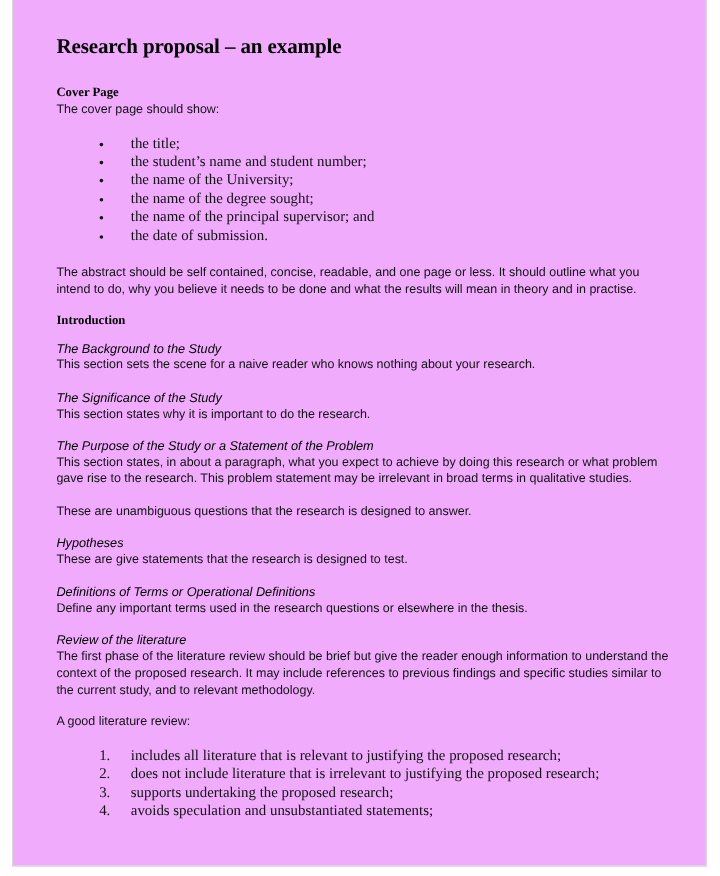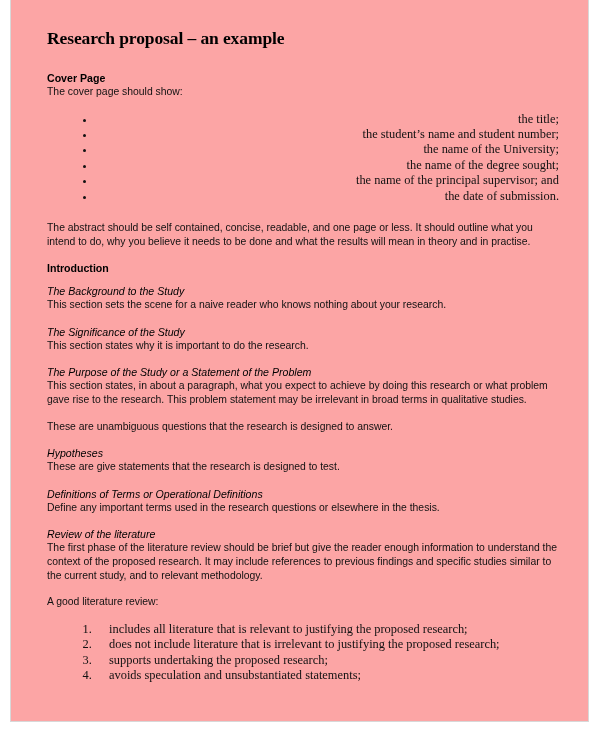--- a/index.html
+++ b/index.html
@@ -14,21 +14,21 @@
     font-family: "Liberation Sans", sans-serif;
     color: #000000;
   }
 
   #page {
     position: absolute;
     left: 10px;
     top: 0px;
     width: 579px;
     height: 722px;
-    background: #fca5a5;
+    background: #f0abfc;
     border-left: 1px solid #d8d8d8;
     border-right: 1px solid #d8d8d8;
     border-bottom: 1px solid #d8d8d8;
     box-sizing: border-box;
     overflow: hidden;
   }
 
   #doc {
     position: absolute;
     left: 36px;
@@ -49,21 +49,21 @@
   .body-text {
     font-family: "Liberation Sans", sans-serif;
     font-size: 10.4px;
     line-height: 13.6px;
     margin: 0;
     color: #111;
     text-align: left;
   }
 
   .section-head {
-    font-family: Liberation Sans, sans-serif;
+    font-family: Liberation Serif, serif;
     font-weight: bold;
     font-size: 10.6px;
     line-height: 14px;
     margin: 0;
     color: #000;
   }
 
   .sub-head {
     font-family: "Liberation Sans", sans-serif;
     font-weight: normal;
@@ -80,21 +80,21 @@
 
   ul.serif-list,
   ol.serif-list {
     font-family: "Liberation Serif", serif;
     font-size: 12.4px;
     line-height: 14.9px;
     margin: 0;
     padding: 0 0 0 48px;
     color: #111;
   }
-  ul.serif-list { list-style-type: disc; text-align: right; }
+  ul.serif-list { list-style-type: disc; }
   ol.serif-list { list-style-type: decimal; }
   ul.serif-list > li,
   ol.serif-list > li {
     padding-left: 14px;
     margin: 0 0 0.5px 0;
   }
   ul.serif-list > li::marker { font-size: 9px; }
   ol.serif-list > li::marker { font-family: "Liberation Serif", serif; font-size: 12.4px; }
 </style>
 </head>

